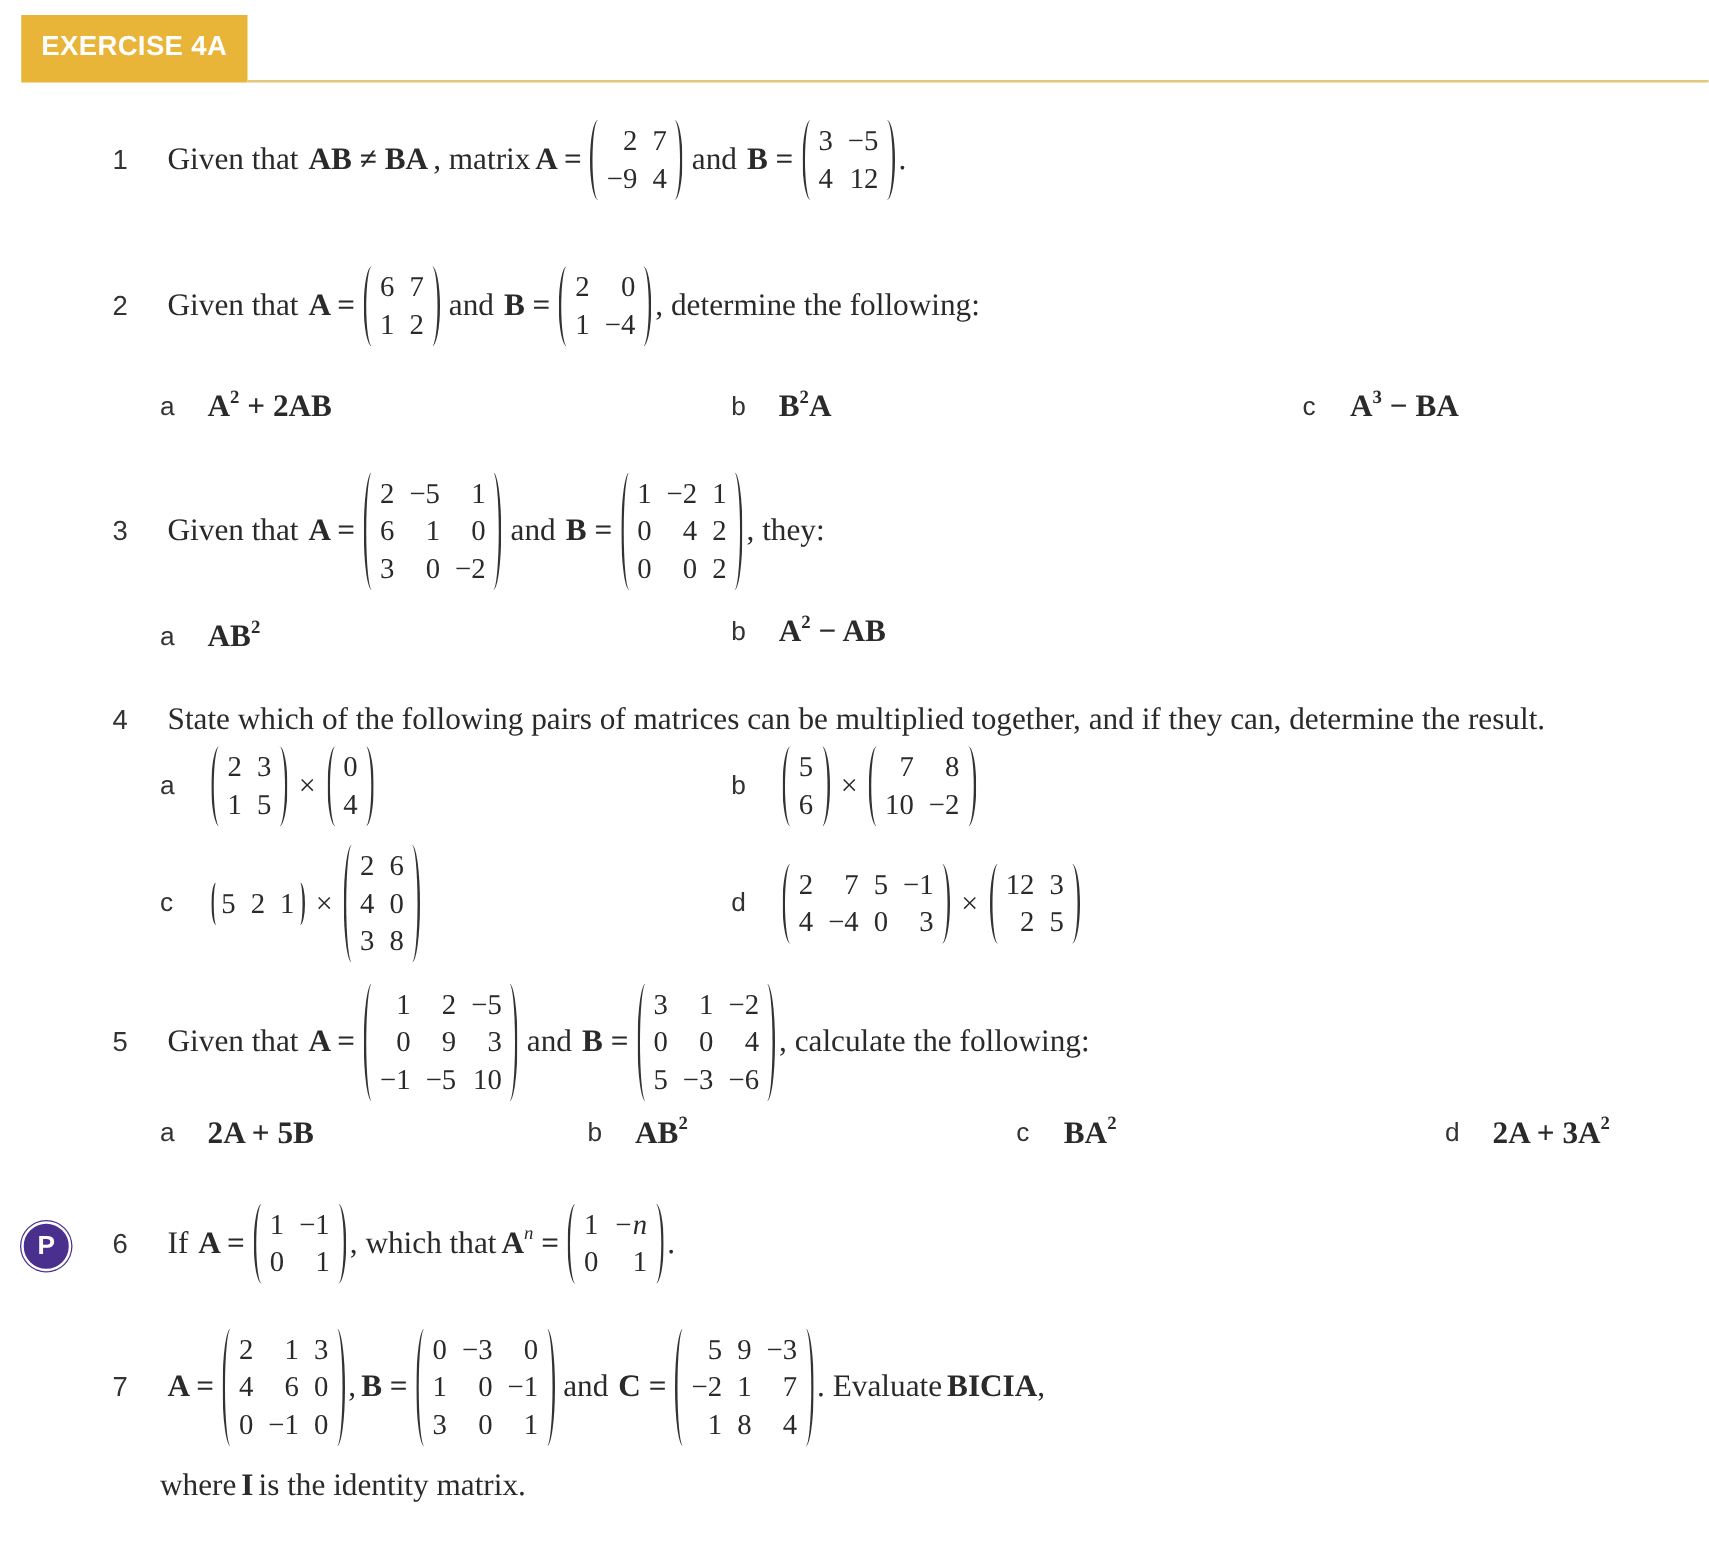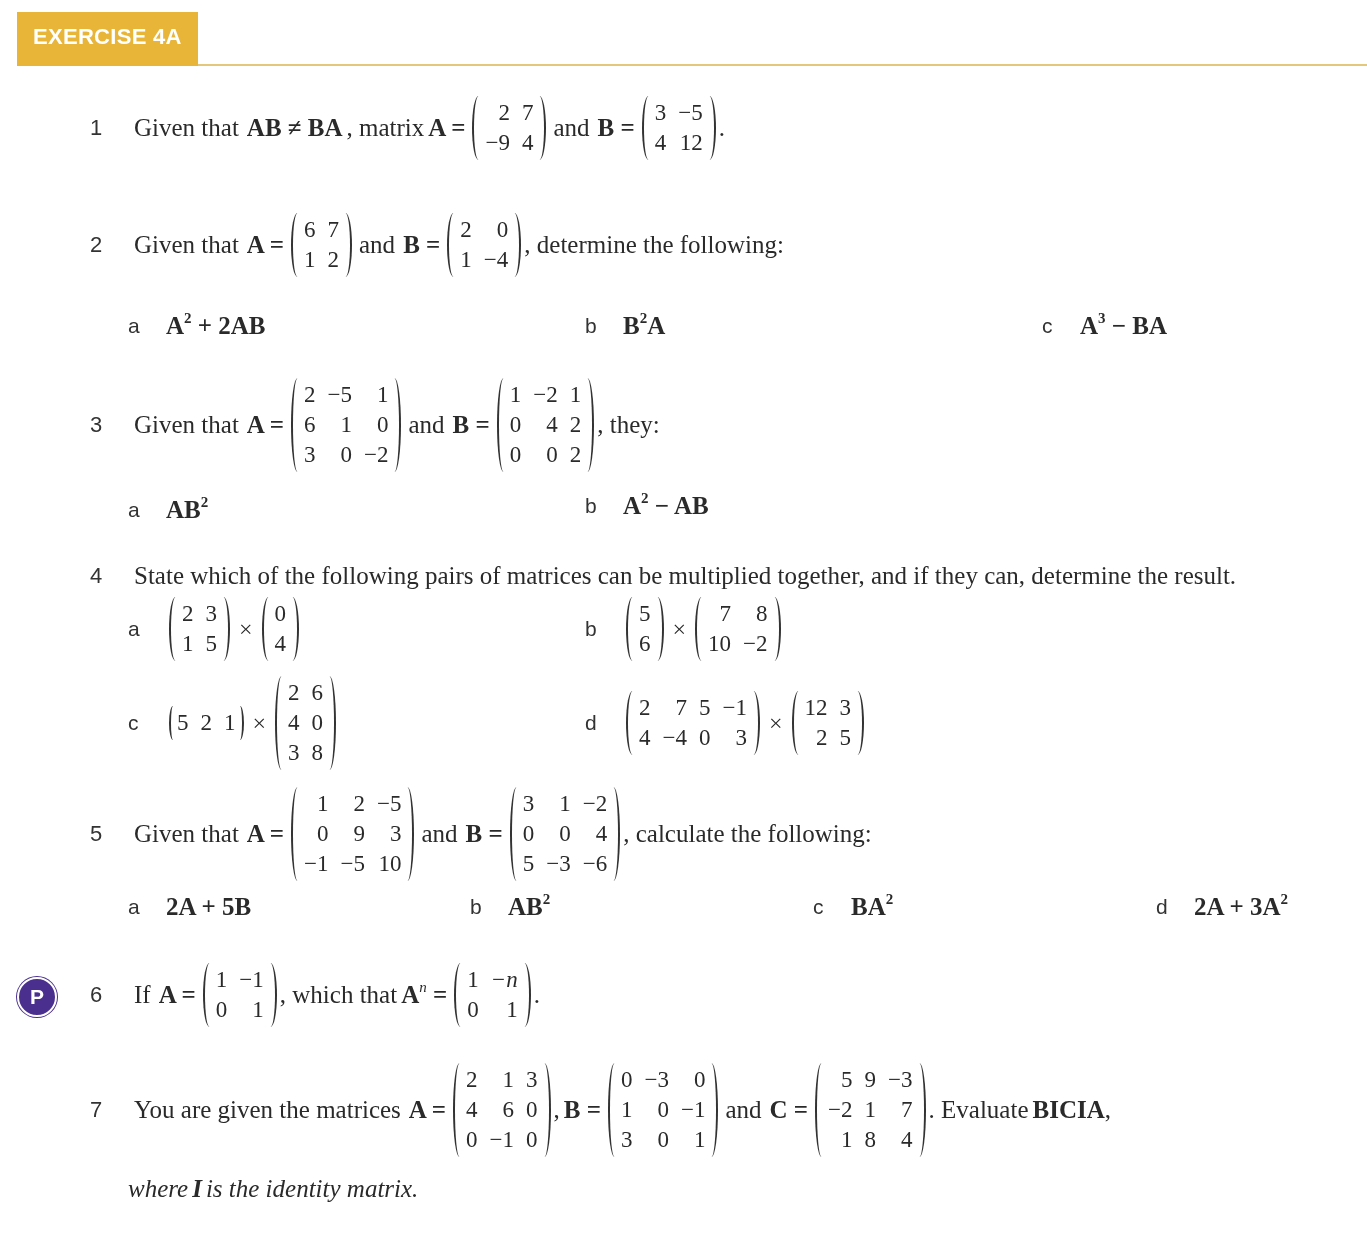--- a/index.html
+++ b/index.html
@@ -340,21 +340,20 @@
         <span class="mcell">0</span>
         <span class="mcell">1</span>
       </span>
       <span class="paren r"></span>
     </span>
     <span>.</span>
 </div>
 
 <div class="q" style="left:90px; top:1063px;">
   <span class="qnum">7</span>
-  <span class="txt">You are given the matrices</span>
   <span class="txt bold">A =</span>
   <span class="matrix">
       <span class="paren l"></span>
       <span class="mgrid" style="grid-template-columns: repeat(3, auto);">
         <span class="mcell">2</span>
         <span class="mcell">1</span>
         <span class="mcell">3</span>
         <span class="mcell">4</span>
         <span class="mcell">6</span>
         <span class="mcell">0</span>
@@ -395,17 +394,17 @@
         <span class="mcell">1</span>
         <span class="mcell">8</span>
         <span class="mcell">4</span>
       </span>
       <span class="paren r"></span>
     </span>
     <span>. Evaluate</span>
   <span class="txt bold" style="margin-right:0">BICIA</span>
     <span>,</span>
 </div>
-<div class="q" style="left:128px; top:1175px;font-style:italic;">
+<div class="q" style="left:128px; top:1175px;">
   <span>where</span>
   <span class="txt bold">I</span>
   <span>is the identity matrix.</span>
 </div>
 
 </body></html>

